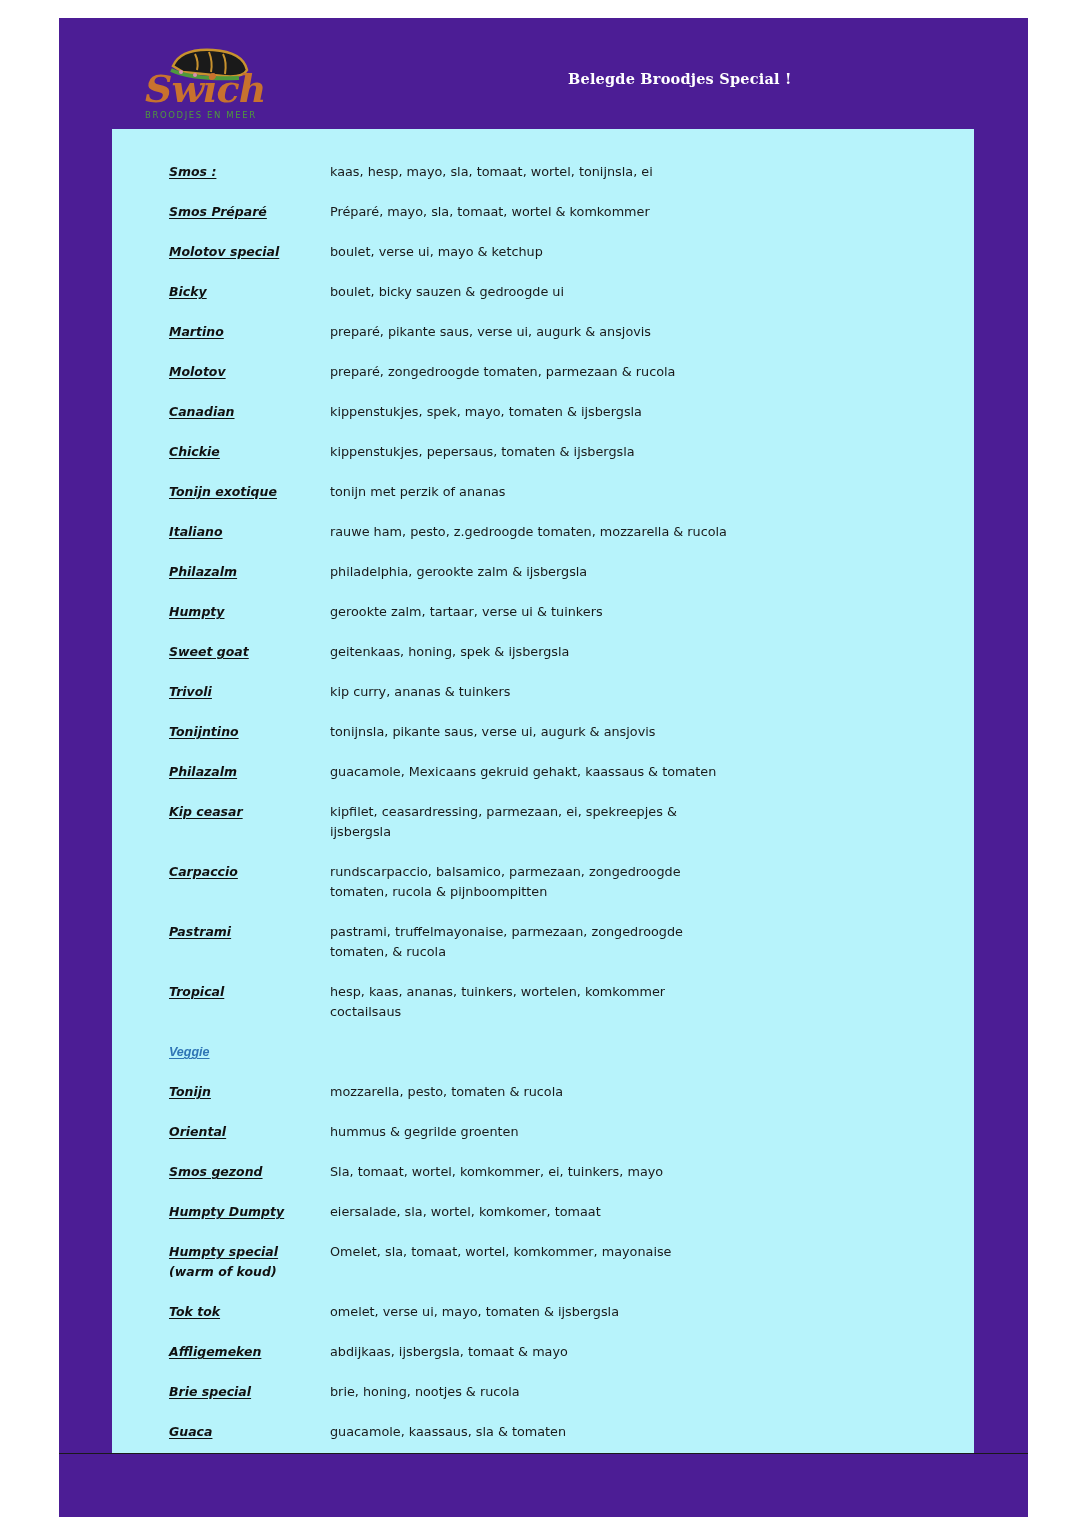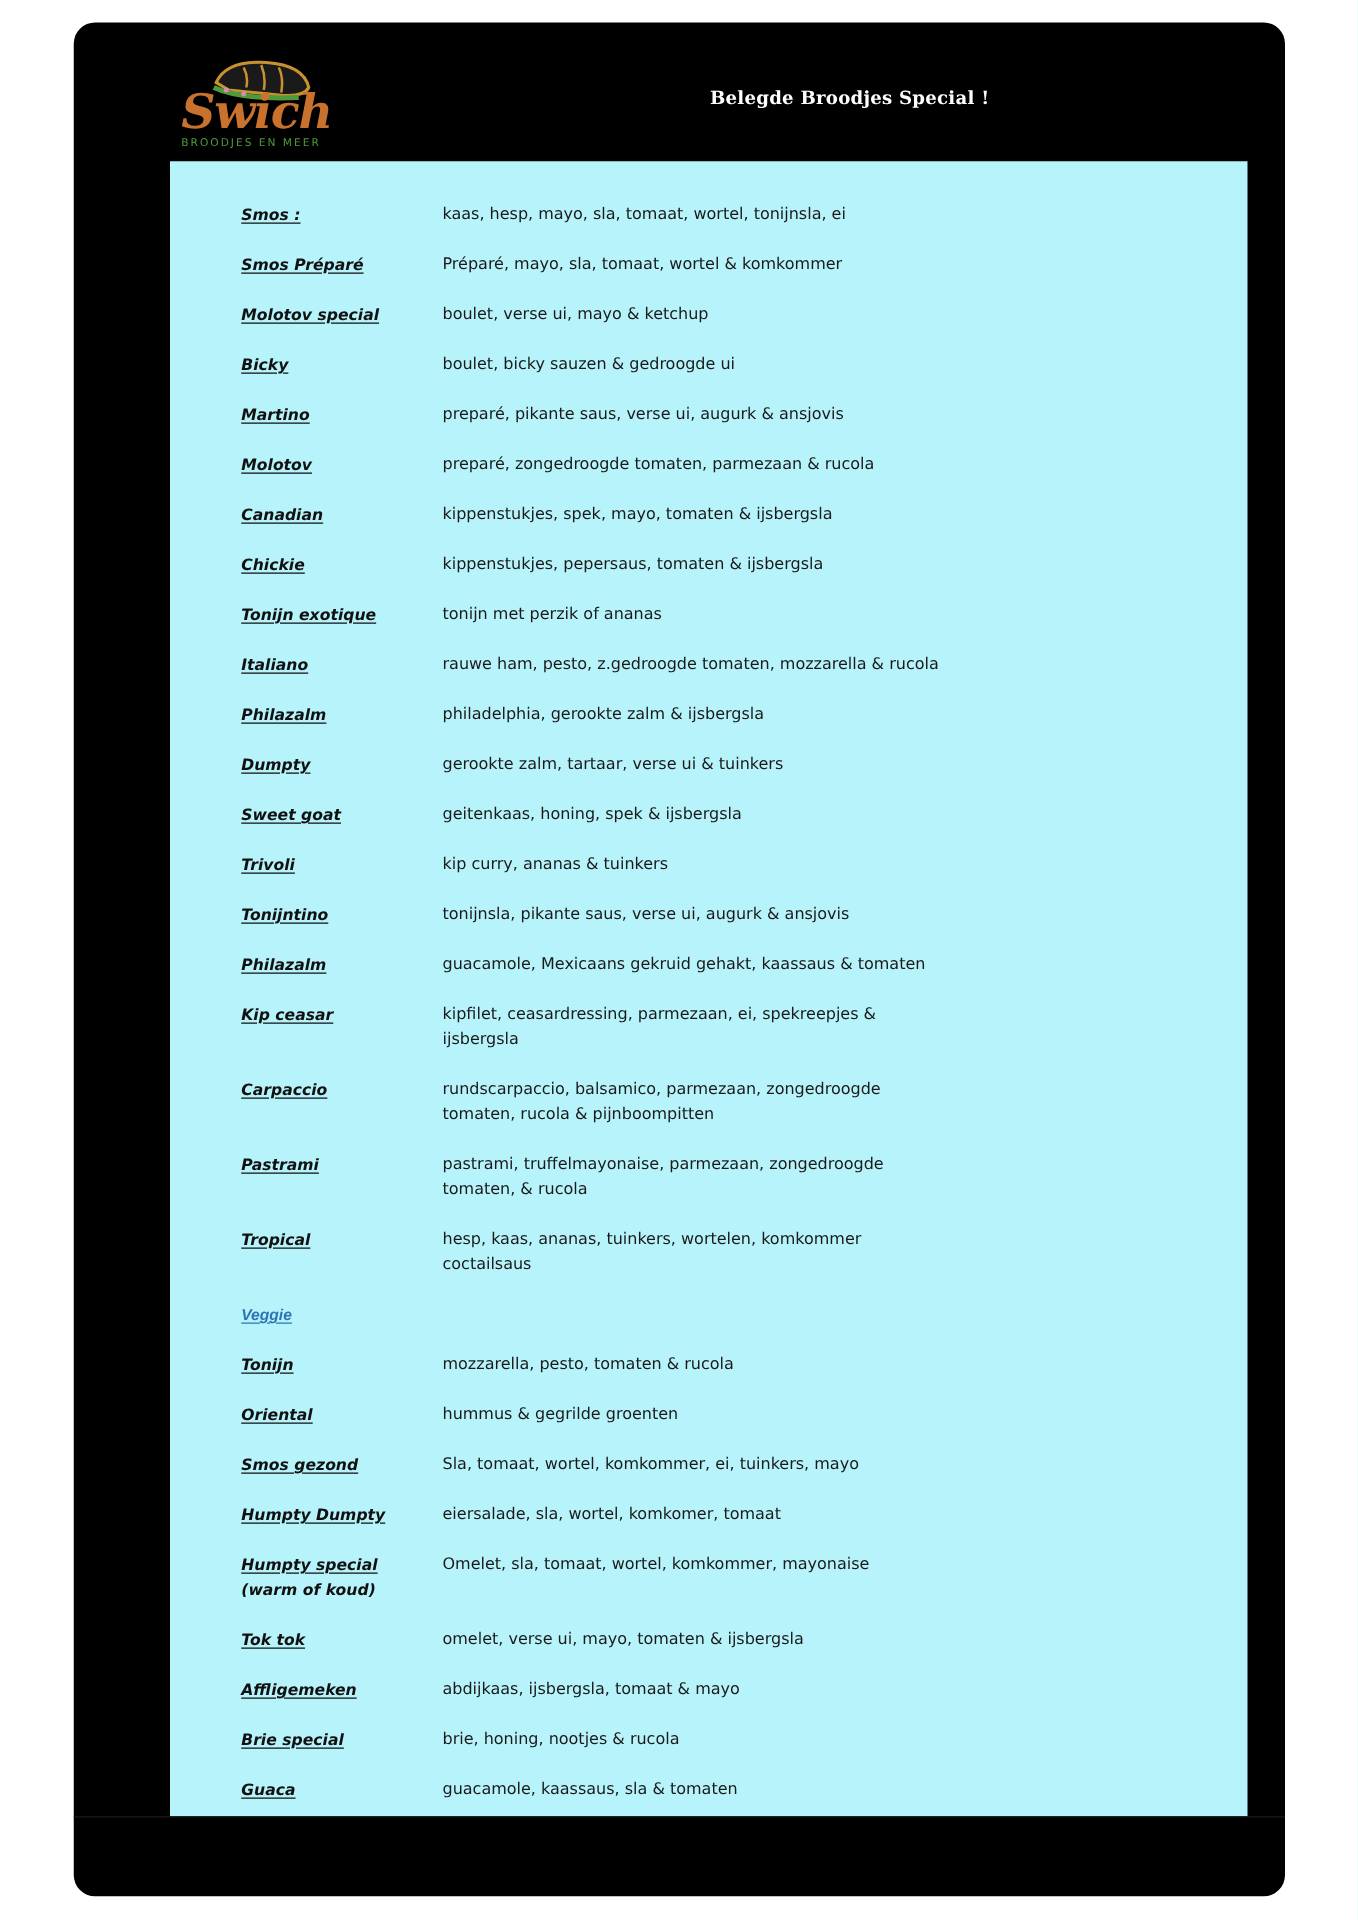--- a/index.html
+++ b/index.html
@@ -1,22 +1,22 @@
 <!DOCTYPE html>
 <html><head>
   <meta charset="utf-8">
   <style>
     html, body { margin: 0; padding: 0; background: #ffffff; }
     body { width: 1086px; height: 1536px; position: relative; overflow: hidden; font-family: "Liberation Sans", sans-serif; }
-    .frame { position: absolute; left: 59px; top: 18px; width: 969px; height: 1499px; background: #000000; border-radius: 17px; }
+    .frame { position: absolute; left: 59px; top: 18px; width: 969px; height: 1499px; background: #4c1d95; }
     .logo { position: absolute; left: 84px; top: 26px; width: 132px; height: 92px; }
     .logo-word { position: absolute; left: 2px; top: 22px; font-family: "DejaVu Serif", serif; font-style: italic; font-weight: bold; font-size: 38px; color: #c8722e; letter-spacing: -1px; }
     .logo-tag { position: absolute; left: 2px; top: 66px; font-family: "DejaVu Sans", sans-serif; font-size: 8.5px; color: #4f9a3c; letter-spacing: 1.6px; white-space: nowrap; }
     .header-title { position: absolute; left: 509px; top: 52px; font-family: "DejaVu Serif", serif; font-weight: bold; font-size: 14.5px; color: #ffffff; white-space: nowrap; letter-spacing: 0.2px; }
-    .panel { position: absolute; left: 53px; top: 111px; width: 862px; height: 1324px; background: #b7f3fb; margin-left: 24px; }
+    .panel { position: absolute; left: 53px; top: 111px; width: 862px; height: 1324px; background: #b7f3fb; }
     .footer-line { position: absolute; left: 0; top: 1435px; width: 969px; height: 1px; background: #1a1a1a; }
     .menu { position: absolute; left: 57px; top: 33px; width: 760px; }
     .row { display: flex; font-size: 13.5px; line-height: 20px; color: #1b1b1b; margin-bottom: 20px; }
     .row .name { width: 161px; flex: none; font-family: "DejaVu Sans", sans-serif; font-style: italic; font-weight: bold; font-size: 12.5px; color: #111; }
     .row .name span.u { text-decoration: underline; text-underline-offset: 2px; }
     .row .desc { width: 400px; font-family: "DejaVu Sans", sans-serif; font-size: 12.8px; color: #1a1a1a; }
     .row.wide .desc { width: 430px; }
     .section { font-family: Liberation Sans, sans-serif; font-style: italic; font-weight: bold; font-size: 12.5px; color: #2e74b5; text-decoration: underline; text-underline-offset: 2px; line-height: 20px; margin-bottom: 20px; }
   </style>
 </head>
@@ -77,21 +77,21 @@
         </div>
       <div class="row wide">
           <div class="name"><span class="u">Italiano</span></div>
           <div class="desc">rauwe ham, pesto, z.gedroogde tomaten, mozzarella &amp; rucola</div>
         </div>
       <div class="row">
           <div class="name"><span class="u">Philazalm</span></div>
           <div class="desc">philadelphia, gerookte zalm &amp; ijsbergsla</div>
         </div>
       <div class="row">
-          <div class="name"><span class="u">Dumpty</span></div>
+          <div class="name"><span class="u">Humpty</span></div>
           <div class="desc">gerookte zalm, tartaar, verse ui &amp; tuinkers</div>
         </div>
       <div class="row">
           <div class="name"><span class="u">Sweet goat</span></div>
           <div class="desc">geitenkaas, honing, spek &amp; ijsbergsla</div>
         </div>
       <div class="row">
           <div class="name"><span class="u">Trivoli</span></div>
           <div class="desc">kip curry, ananas &amp; tuinkers</div>
         </div>

